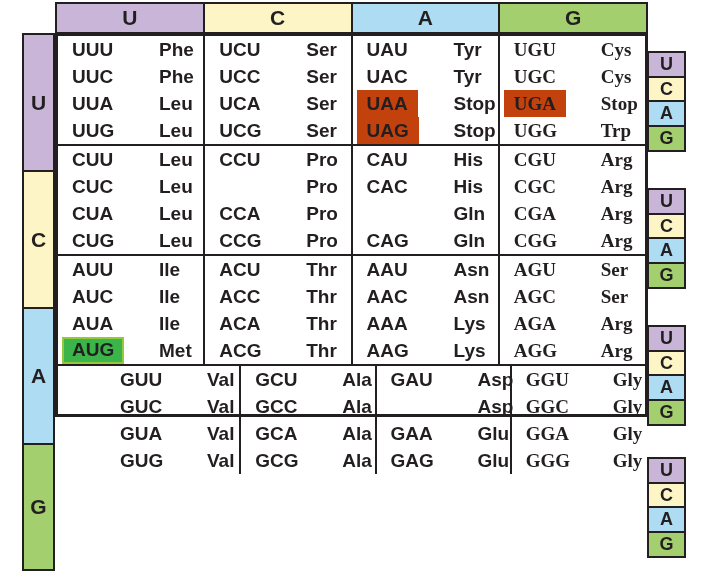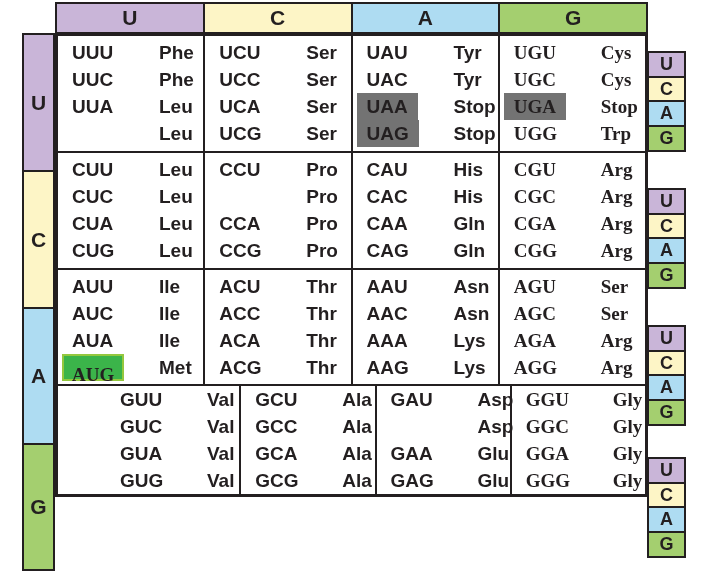--- a/index.html
+++ b/index.html
@@ -23,39 +23,39 @@
     position:absolute; left:22px; top:33px; width:33px; height:538px;
     box-sizing:border-box; border:2.5px solid #231f20; display:flex; flex-direction:column;
   }
   .lh {
     display:flex; align-items:center; justify-content:center; font-size:21px;
     border-bottom:2.5px solid #231f20; box-sizing:border-box;
   }
   .lh:last-child { border-bottom:none; flex:1; }
   
   .main {
-    position:absolute; left:55px; top:33px; width:593px; height:464px;
+    position:absolute; left:55px; top:33px; width:593px; height:384px;
     box-sizing:border-box; border:3px solid #231f20; background:#ffffff;
     display:flex; flex-direction:column;
   }
   .grow { display:flex; border-bottom:2.5px solid #231f20; box-sizing:border-box; }
   .grow:last-child { border-bottom:none; flex:1;padding-left:48px; }
   .cell {
     flex:1; border-right:2.5px solid #231f20; box-sizing:border-box;
     display:flex; flex-direction:column; justify-content:center;
   }
   .cell:last-child { border-right:none;font-family:Liberation Serif, serif; }
   .line { position:relative; height:27px; line-height:27px; font-size:19px; }
   .codon {
     position:absolute; left:4px; top:0; height:27px; padding:0 10px;
     box-sizing:border-box; white-space:nowrap;
   }
-  .codon.stop { background:#737373; }
+  .codon.stop { background:#c2410c; }
   .codon.start {
-    background:#3bb44a; border:2.5px solid #94c83e; line-height:21px; padding:8px 8px;font-family:Liberation Serif, serif;
+    background:#3bb44a; border:2.5px solid #94c83e; line-height:21px; padding:0 8px;
   }
   .amino { position:absolute; left:101px; top:0; white-space:nowrap; }
   
   .rbox-col { position:absolute; left:647px; width:39px; display:flex; flex-direction:column; }
   .rbox {
     height:27px; box-sizing:border-box; border:2.5px solid #231f20; margin-top:-2.5px;
     display:flex; align-items:center; justify-content:center; font-size:18px;
   }
   .rbox:first-child { margin-top:0; }
 </style>
@@ -84,20 +84,21 @@
           </div>
           <div class="line">
             <div class="codon">UUC</div>
             <div class="amino">Phe</div>
           </div>
           <div class="line">
             <div class="codon">UUA</div>
             <div class="amino">Leu</div>
           </div>
           <div class="line">
+            <div class="codon">UUG</div>
             <div class="amino">Leu</div>
           </div>
         </div>
         <div class="cell">
           <div class="line">
             <div class="codon">UCU</div>
             <div class="amino">Ser</div>
           </div>
           <div class="line">
             <div class="codon">UCC</div>
@@ -188,21 +189,20 @@
         <div class="cell">
           <div class="line">
             <div class="codon">CAU</div>
             <div class="amino">His</div>
           </div>
           <div class="line">
             <div class="codon">CAC</div>
             <div class="amino">His</div>
           </div>
           <div class="line">
-            <div class="codon">CAA</div>
             <div class="amino">Gln</div>
           </div>
           <div class="line">
             <div class="codon">CAG</div>
             <div class="amino">Gln</div>
           </div>
         </div>
         <div class="cell">
           <div class="line">
             <div class="codon">CGU</div>

